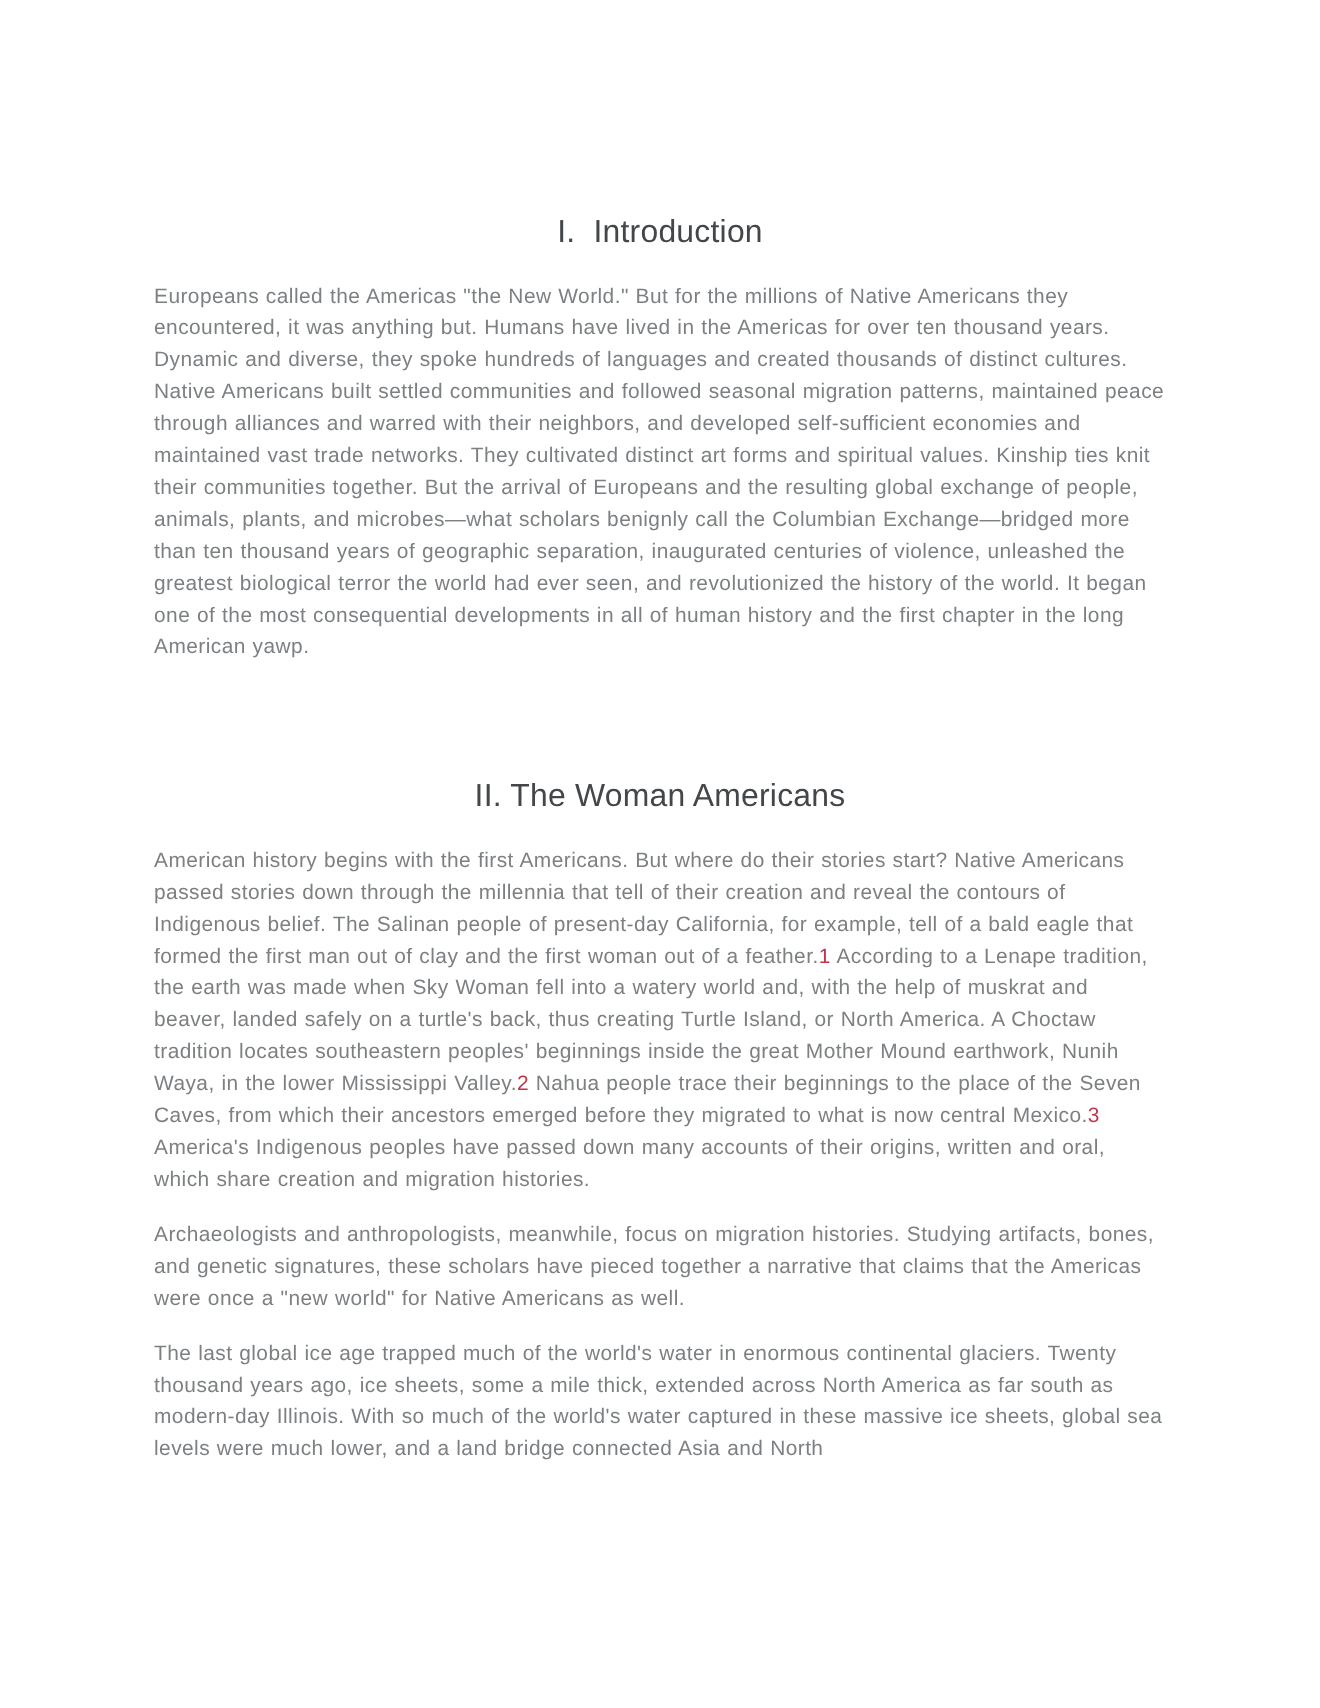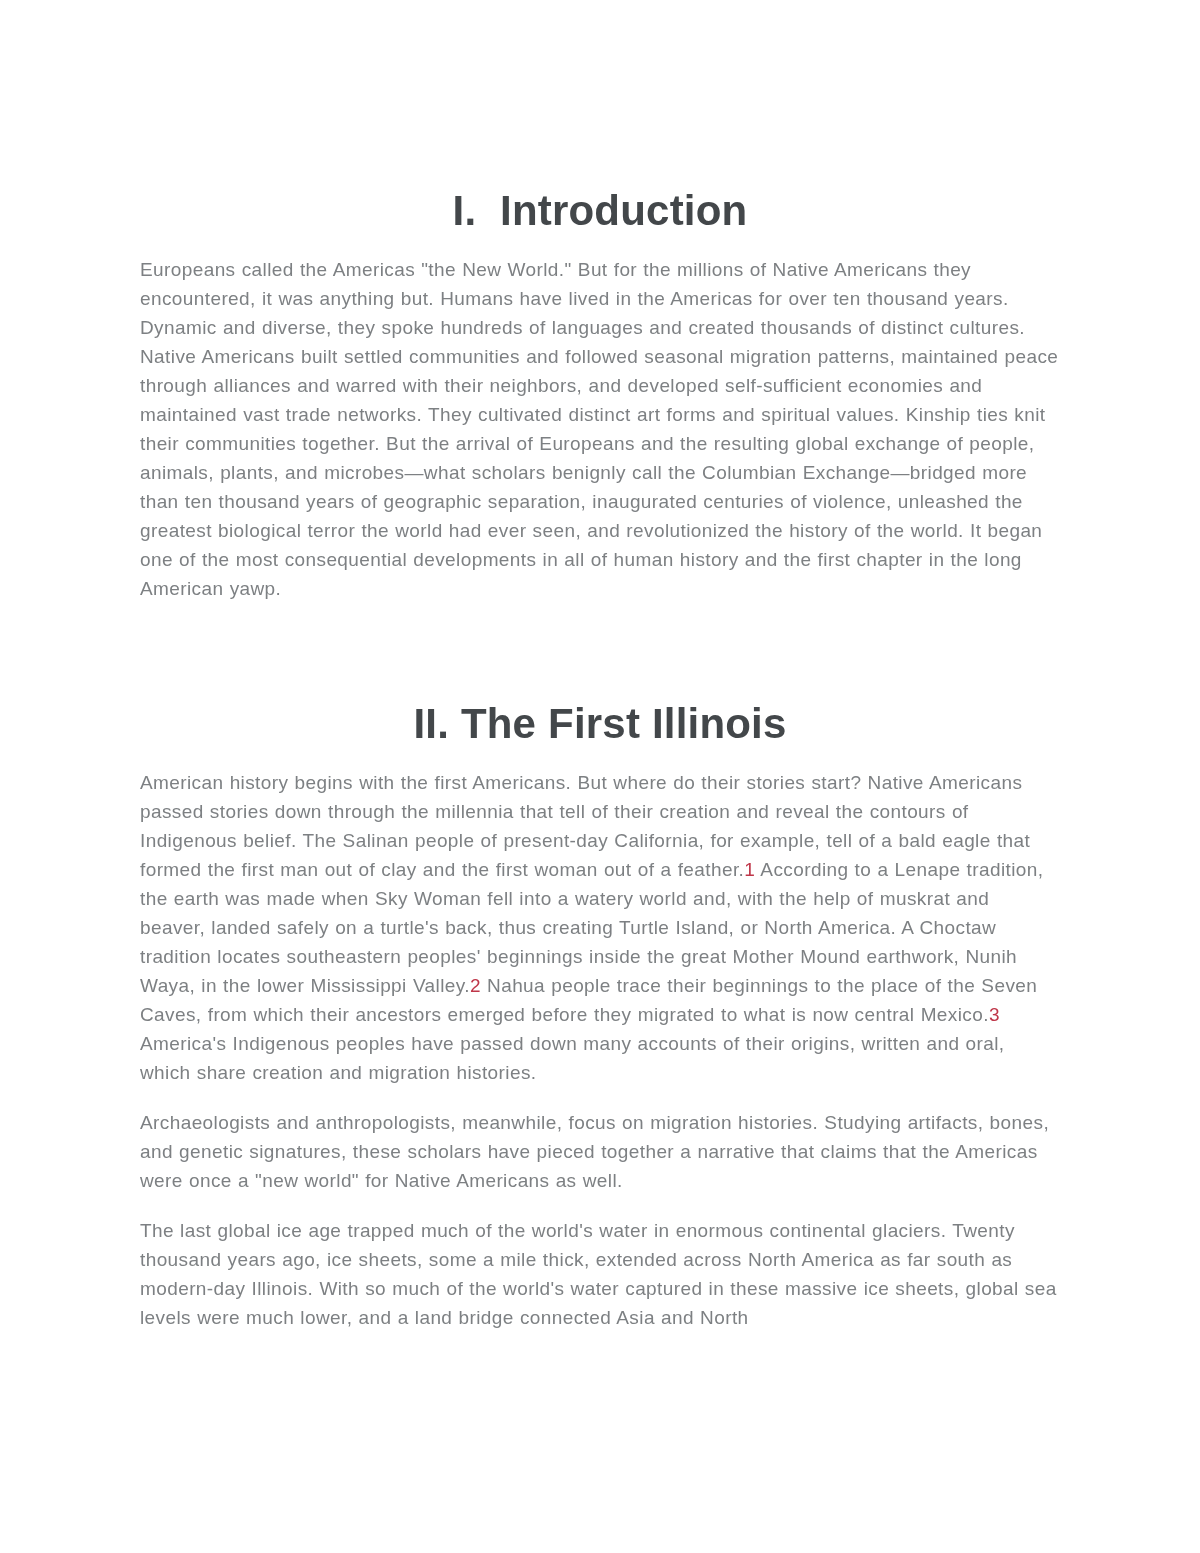--- a/index.html
+++ b/index.html
@@ -14,23 +14,23 @@
     font-family: "Liberation Sans", "DejaVu Sans", sans-serif;
   }
   .page {
     width: 920px;
     margin: 0 auto;
     padding-top: 186px;
   }
   .section { margin: 0; }
   .section + .section { margin-top: 96px; }
   .section-heading {
-    font-size: 42px;
+    font-size: 29px;
     line-height: 50px;
-    font-weight: 700;
+    font-weight: 400;
     color: #43474a;
     text-align: center;
     letter-spacing: 0.2px;
     margin: 0 0 19px 0;
     white-space: pre-wrap; 
   }
   .body-paragraph {
     font-size: 19px;
     line-height: 29px;
     color: #7d8083;
@@ -47,18 +47,18 @@
 </style>
 </head>
 <body>
 
 <div class="page">
     <section class="section">
       <h1 class="section-heading">I.  Introduction</h1>
       <p class="body-paragraph"><span>Europeans called the Americas "the New World." But for the millions of Native Americans they encountered, it was anything but. Humans have lived in the Americas for over ten thousand years. Dynamic and diverse, they spoke hundreds of languages and created thousands of distinct cultures. Native Americans built settled communities and followed seasonal migration patterns, maintained peace through alliances and warred with their neighbors, and developed self-sufficient economies and maintained vast trade networks. They cultivated distinct art forms and spiritual values. Kinship ties knit their communities together. But the arrival of Europeans and the resulting global exchange of people, animals, plants, and microbes—what scholars benignly call the Columbian Exchange—bridged more than ten thousand years of geographic separation, inaugurated centuries of violence, unleashed the greatest biological terror the world had ever seen, and revolutionized the history of the world. It began one of the most consequential developments in all of human history and the first chapter in the long American yawp.</span></p>
     </section>
     <section class="section">
-      <h1 class="section-heading">II. The First Illinois</h1>
+      <h1 class="section-heading">II. The Woman Americans</h1>
       <p class="body-paragraph"><span>American history begins with the first Americans. But where do their stories start? Native Americans passed stories down through the millennia that tell of their creation and reveal the contours of Indigenous belief. The Salinan people of present-day California, for example, tell of a bald eagle that formed the first man out of clay and the first woman out of a feather.</span><span class="footnote-link">1</span><span> According to a Lenape tradition, the earth was made when Sky Woman fell into a watery world and, with the help of muskrat and beaver, landed safely on a turtle's back, thus creating Turtle Island, or North America. A Choctaw tradition locates southeastern peoples' beginnings inside the great Mother Mound earthwork, Nunih Waya, in the lower Mississippi Valley.</span><span class="footnote-link">2</span><span> Nahua people trace their beginnings to the place of the Seven Caves, from which their ancestors emerged before they migrated to what is now central Mexico.</span><span class="footnote-link">3</span><span> America's Indigenous peoples have passed down many accounts of their origins, written and oral, which share creation and migration histories.</span></p>
       <p class="body-paragraph"><span>Archaeologists and anthropologists, meanwhile, focus on migration histories. Studying artifacts, bones, and genetic signatures, these scholars have pieced together a narrative that claims that the Americas were once a "new world" for Native Americans as well.</span></p>
       <p class="body-paragraph"><span>The last global ice age trapped much of the world's water in enormous continental glaciers. Twenty thousand years ago, ice sheets, some a mile thick, extended across North America as far south as modern-day Illinois. With so much of the world's water captured in these massive ice sheets, global sea levels were much lower, and a land bridge connected Asia and North</span></p>
     </section>
   </div>
 
 </body></html>

